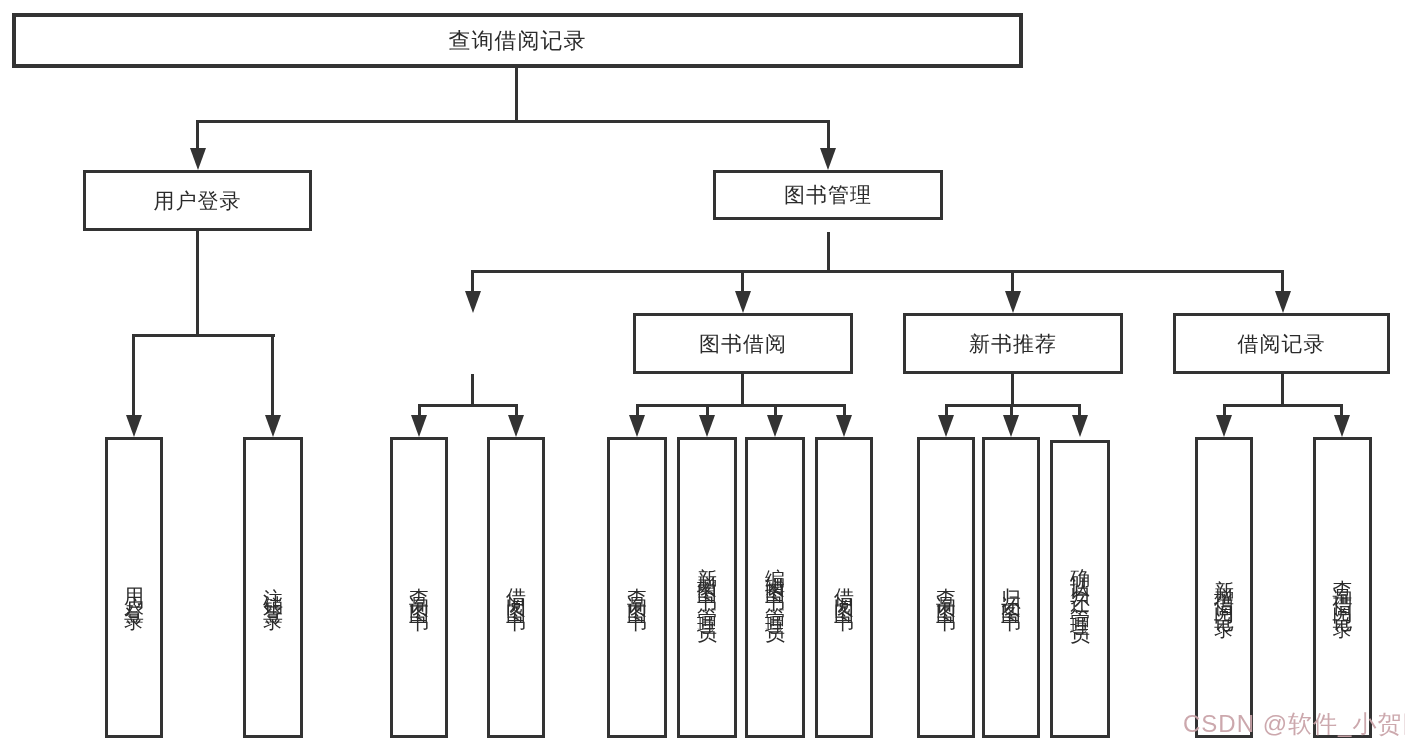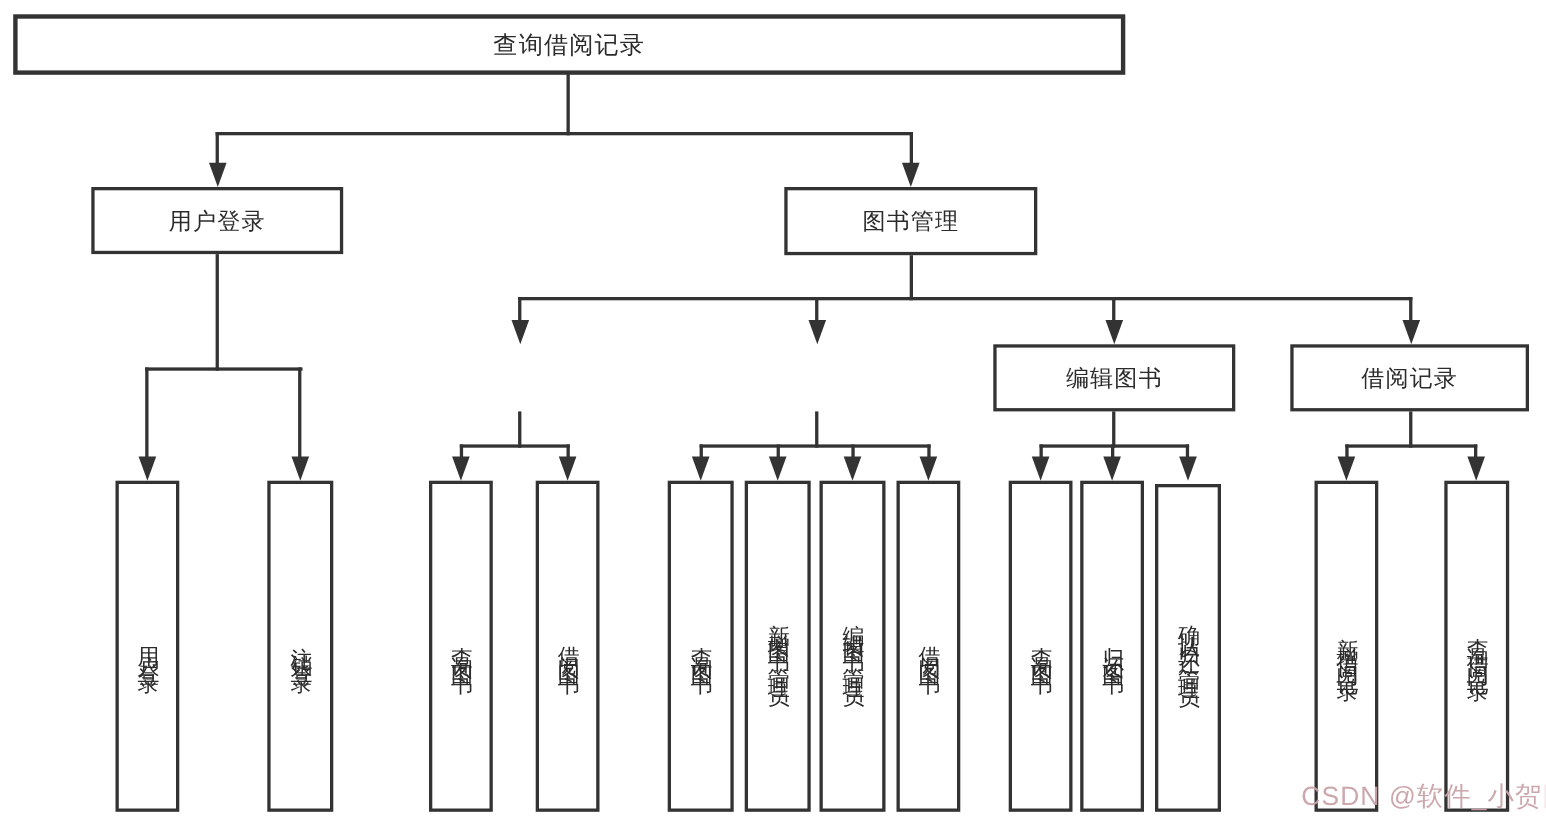--- a/index.html
+++ b/index.html
@@ -43,21 +43,21 @@
   <div class="vline" style="left:515px;top:66px;height:57px;"></div>
   <div class="hline" style="left:196px;top:120px;width:634px;"></div>
   <div class="vline" style="left:196px;top:120px;height:32px;"></div>
   <div class="arrow" style="left:190px;top:148px;"></div>
   <div class="vline" style="left:827px;top:120px;height:32px;"></div>
   <div class="arrow" style="left:820px;top:148px;"></div>
 
   <div class="box" style="left:83px;top:170px;width:229px;height:61px;">
     <span>用户登录</span>
   </div>
-  <div class="box" style="left:713px;top:170px;width:230px;height:62px;">
+  <div class="box" style="left:713px;top:170px;width:230px;height:50px;">
     <span>图书管理</span>
   </div>
 
   <div class="vline" style="left:196px;top:231px;height:106px;"></div>
   <div class="hline" style="left:132px;top:334px;width:143px;"></div>
   <div class="vline" style="left:132px;top:334px;height:84px;"></div>
   <div class="arrow" style="left:126px;top:415px;"></div>
   <div class="vline" style="left:271px;top:334px;height:84px;"></div>
   <div class="arrow" style="left:265px;top:415px;"></div>
 
@@ -65,22 +65,25 @@
   <div class="hline" style="left:471px;top:270px;width:813px;"></div>
   <div class="vline" style="left:471px;top:270px;height:24px;"></div>
   <div class="arrow" style="left:465px;top:291px;"></div>
   <div class="vline" style="left:741px;top:270px;height:24px;"></div>
   <div class="arrow" style="left:735px;top:291px;"></div>
   <div class="vline" style="left:1011px;top:270px;height:24px;"></div>
   <div class="arrow" style="left:1005px;top:291px;"></div>
   <div class="vline" style="left:1281px;top:270px;height:24px;"></div>
   <div class="arrow" style="left:1275px;top:291px;"></div>
 
+  <div class="box" style="left:633px;top:313px;width:220px;height:61px;">
+    <span>图书借阅</span>
+  </div>
   <div class="box" style="left:903px;top:313px;width:220px;height:61px;">
-    <span>编辑图书</span>
+    <span>新书推荐</span>
   </div>
   <div class="box" style="left:1173px;top:313px;width:217px;height:61px;">
     <span>借阅记录</span>
   </div>
 
   <div class="vline" style="left:471px;top:374px;height:33px;"></div>
   <div class="hline" style="left:418px;top:404px;width:100px;"></div>
   <div class="vline" style="left:418px;top:404px;height:14px;"></div>
   <div class="arrow" style="left:411px;top:415px;"></div>
   <div class="vline" style="left:515px;top:404px;height:14px;"></div>

